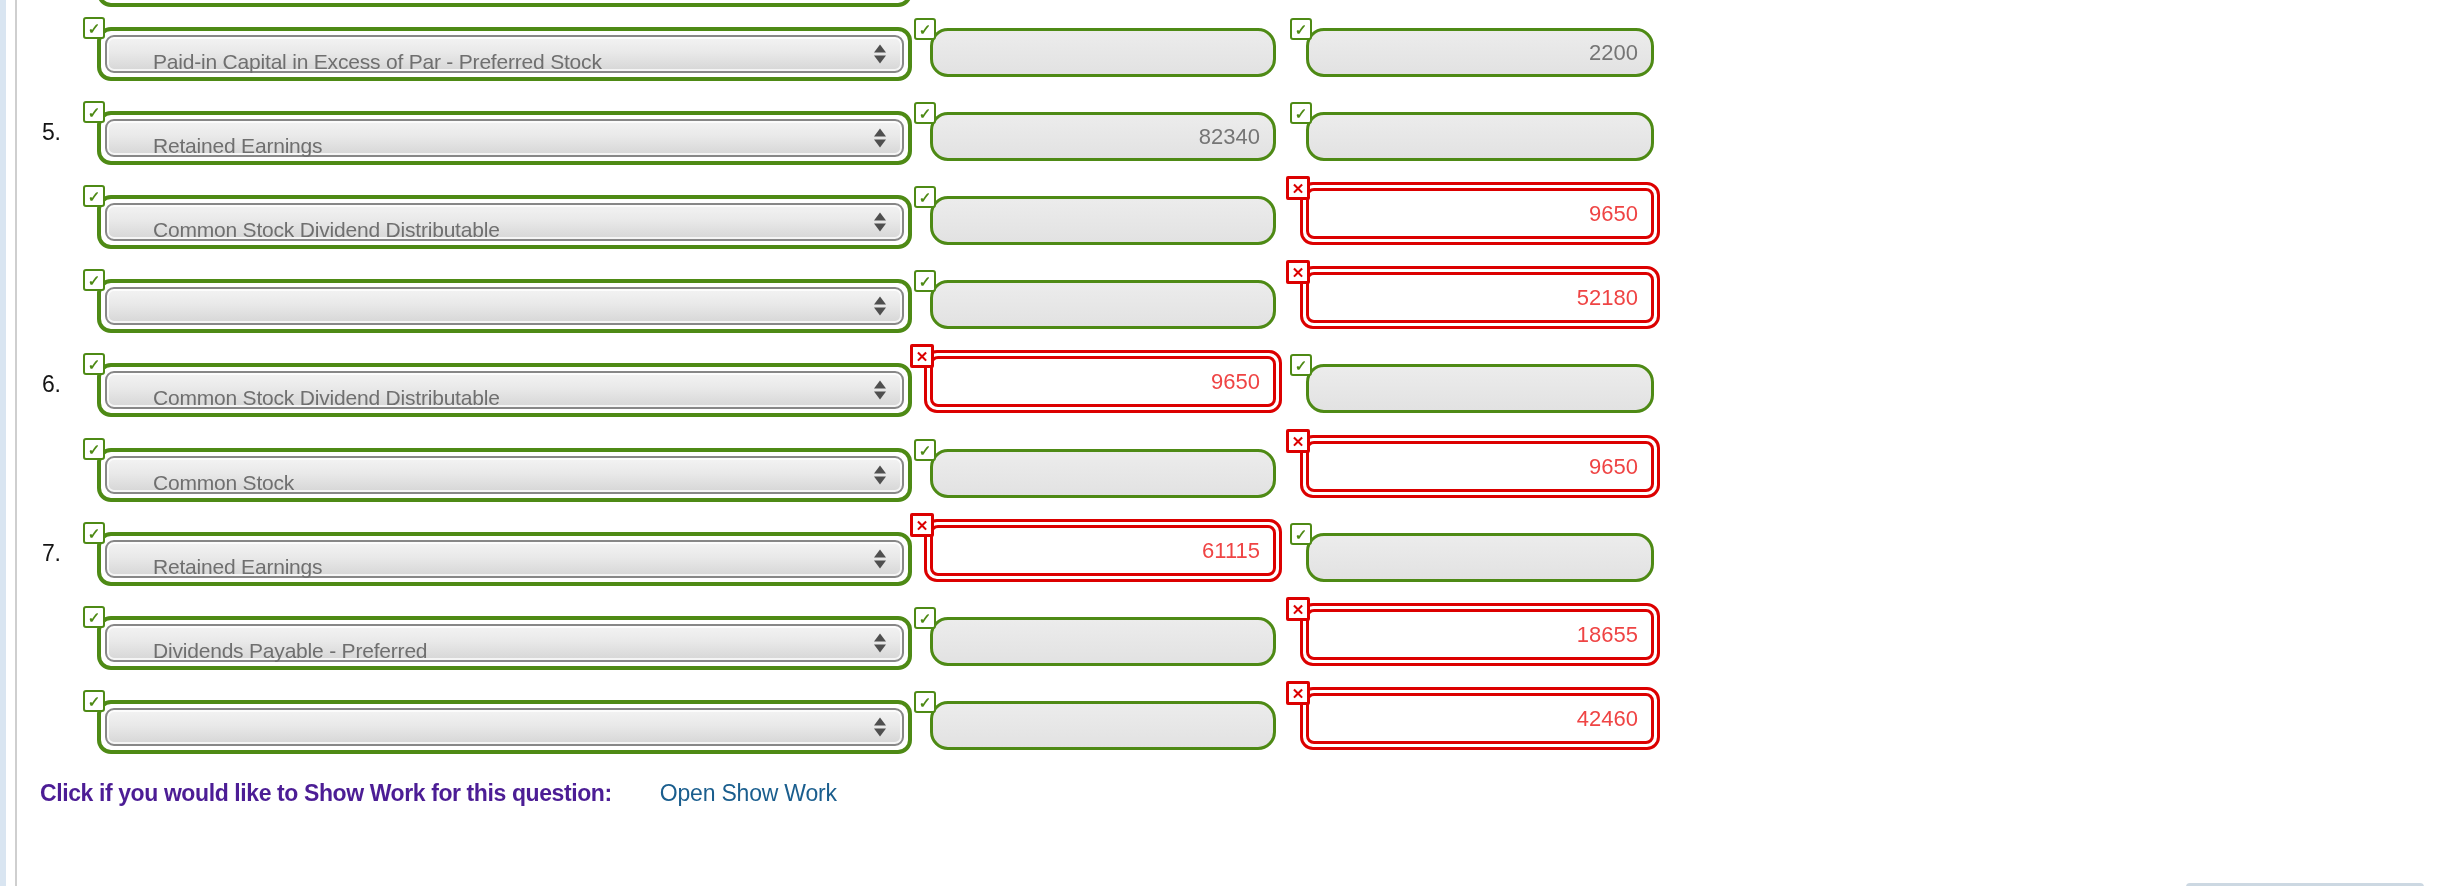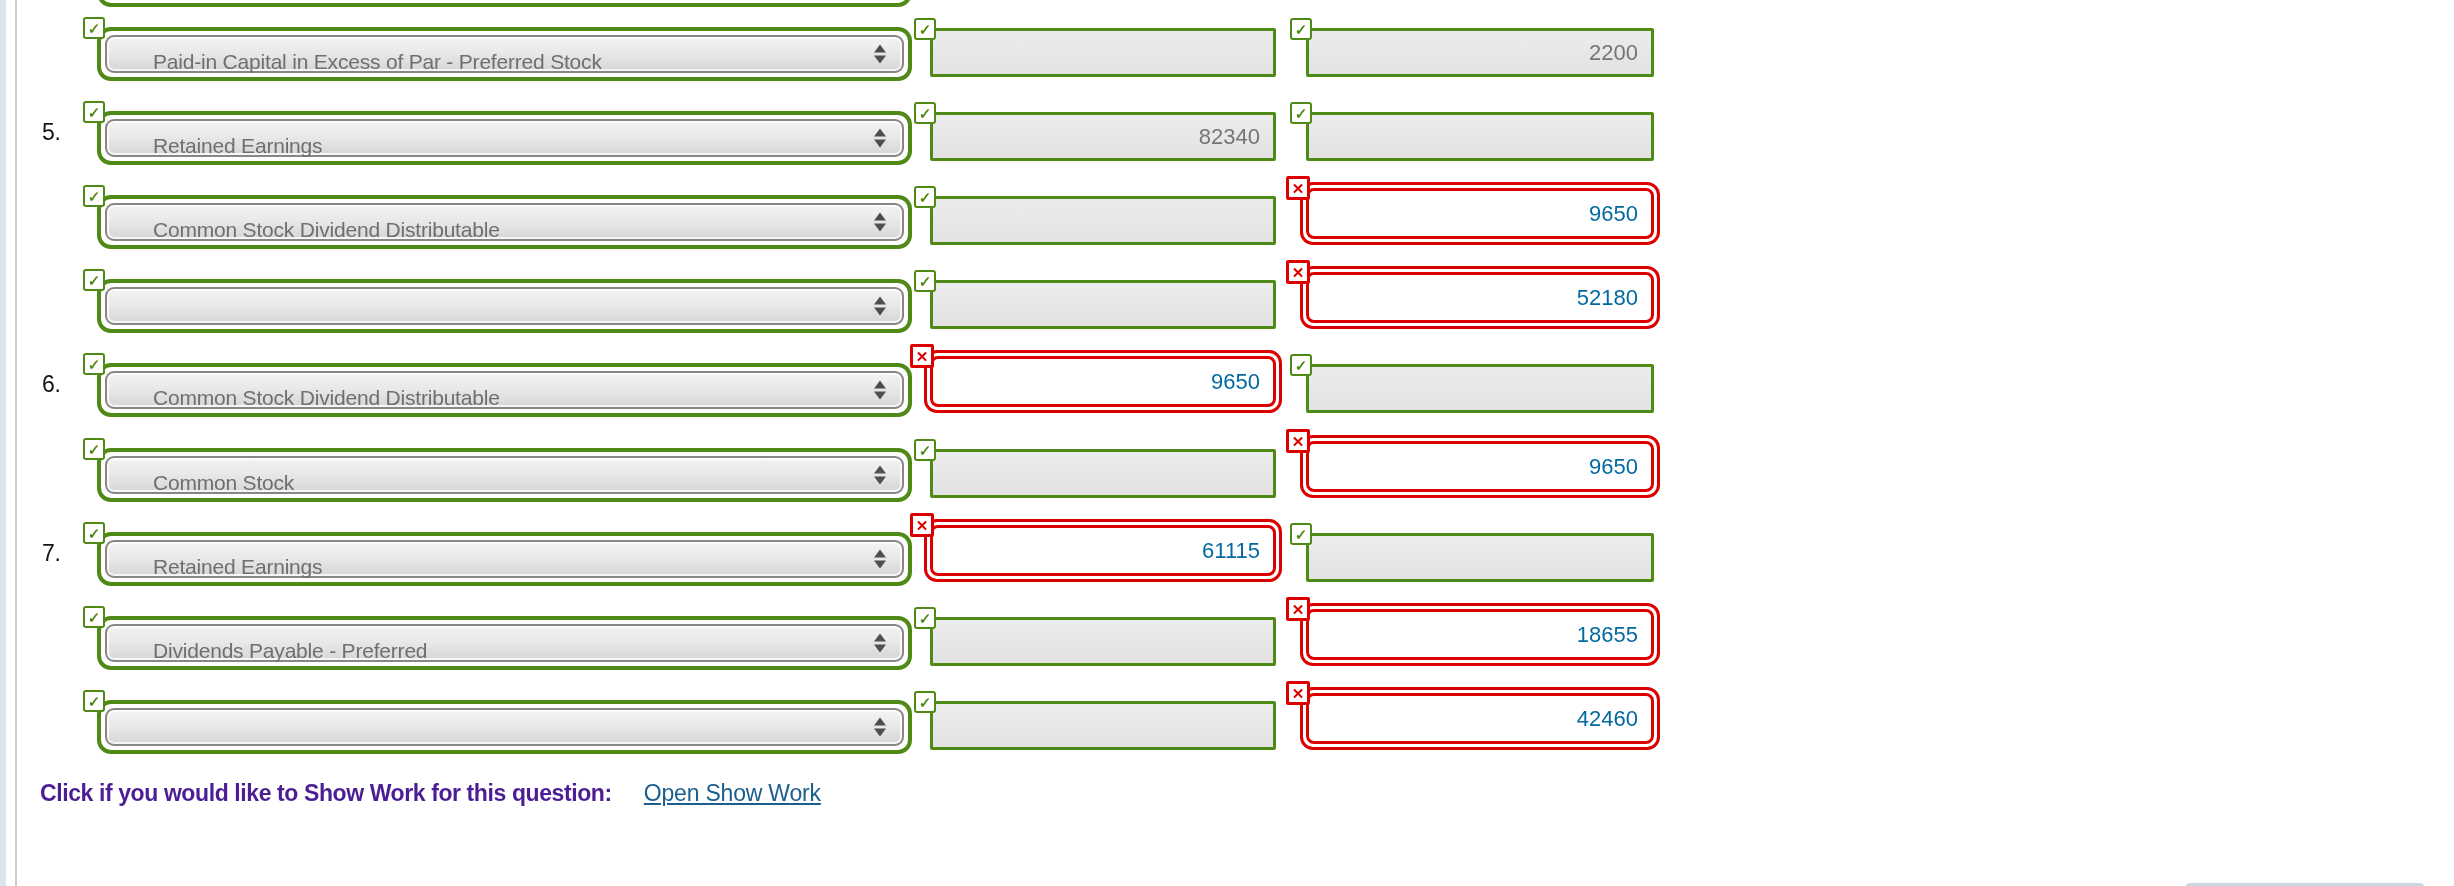--- a/index.html
+++ b/index.html
@@ -54,36 +54,36 @@
   .spin .up,.spin .dn{ display:block; width:0; height:0; border-left:6px solid transparent; border-right:6px solid transparent; }
   .spin .up{ border-bottom:8px solid #4f4f4f; margin-bottom:3px; }
   .spin .dn{ border-top:8px solid #4f4f4f; }
 
   
   .amt{ position:absolute; inset:0; }
   .amt.debit { --bx:930px; --bw:346px; }
   .amt.credit{ --bx:1306px; --bw:348px; }
   .amt .cb{ left:calc(var(--bx) - 16px); top:-9px; }
   .gbox{ position:absolute; left:var(--bx); top:1px; width:var(--bw); height:49px;
-    border:3px solid var(--green); border-radius:2px;
+    border:3px solid var(--green); border-radius:18px;
     background:linear-gradient(180deg,#ececec 0%,#e2e2e2 100%); }
   .gbox .val{ display:block; text-align:right; line-height:43px; padding-right:13px;
     font-size:22px; color:var(--gray-text); }
   .amt .xb{ left:calc(var(--bx) - 20px); top:-19px; }
   .rbox-outer{ position:absolute; left:calc(var(--bx) - 6px); top:-13px;
     width:calc(var(--bw) + 12px); height:63px;
     border:3px solid var(--red); border-radius:13px; background:#fff; }
   .rbox{ position:absolute; inset:3px; border:3px solid var(--red); border-radius:8px; background:#fff; }
   .rbox .val{ display:block; text-align:right; line-height:45px; padding-right:13px;
-    font-size:22px; color:#0369a1;margin-left:32px; }
+    font-size:22px; color:#ef4444;margin-left:32px; }
 
   
   .showwork{ position:absolute; left:40px; top:780px; font-size:23px; white-space:nowrap; }
   .sw-label{ font-weight:bold; color:#4c1d95; letter-spacing:-0.4px; }
-  .sw-link{ margin-left:32px; color:var(--blue); text-decoration:underline; cursor:pointer; letter-spacing:-0.2px; }
+  .sw-link{ margin-left:48px; color:var(--blue); cursor:pointer; letter-spacing:-0.2px; }
 </style>
 </head>
 <body>
 
 <div class="screen">
   <div class="edge-strip"></div>
   <div class="v-divider"></div>
   <div class="ghost-dd"></div>
 
   <div id="rows">

